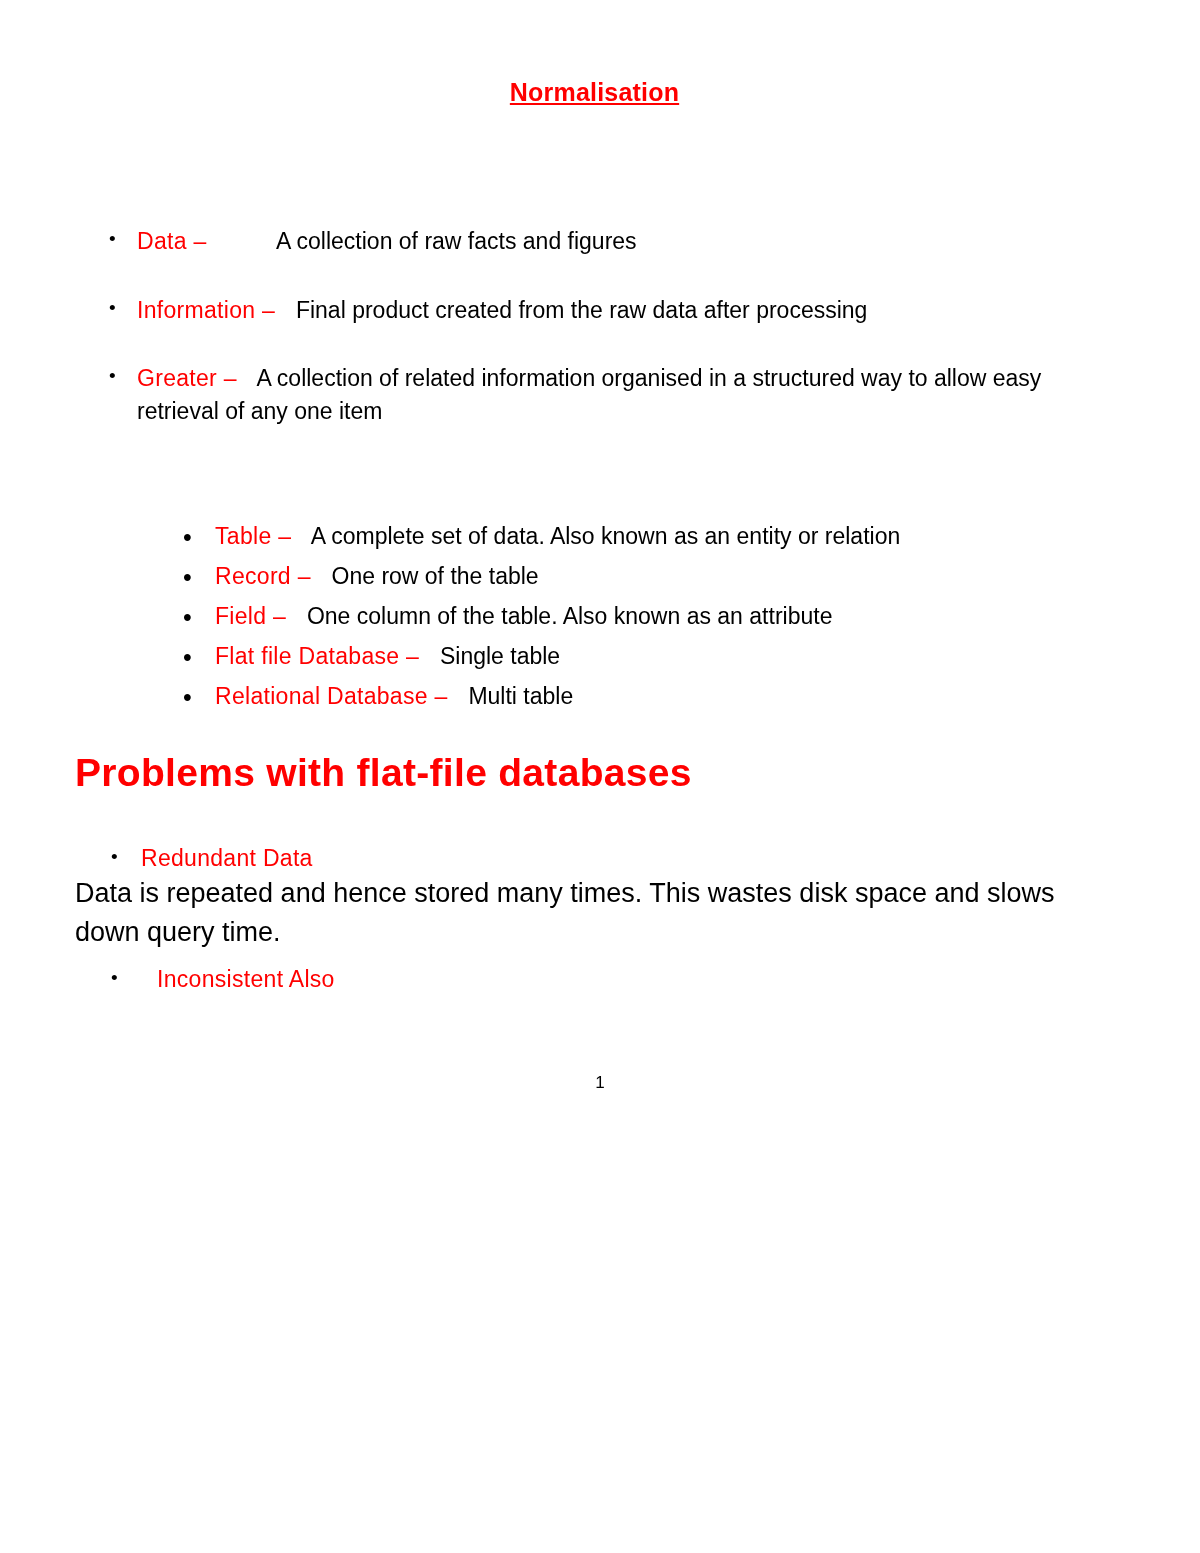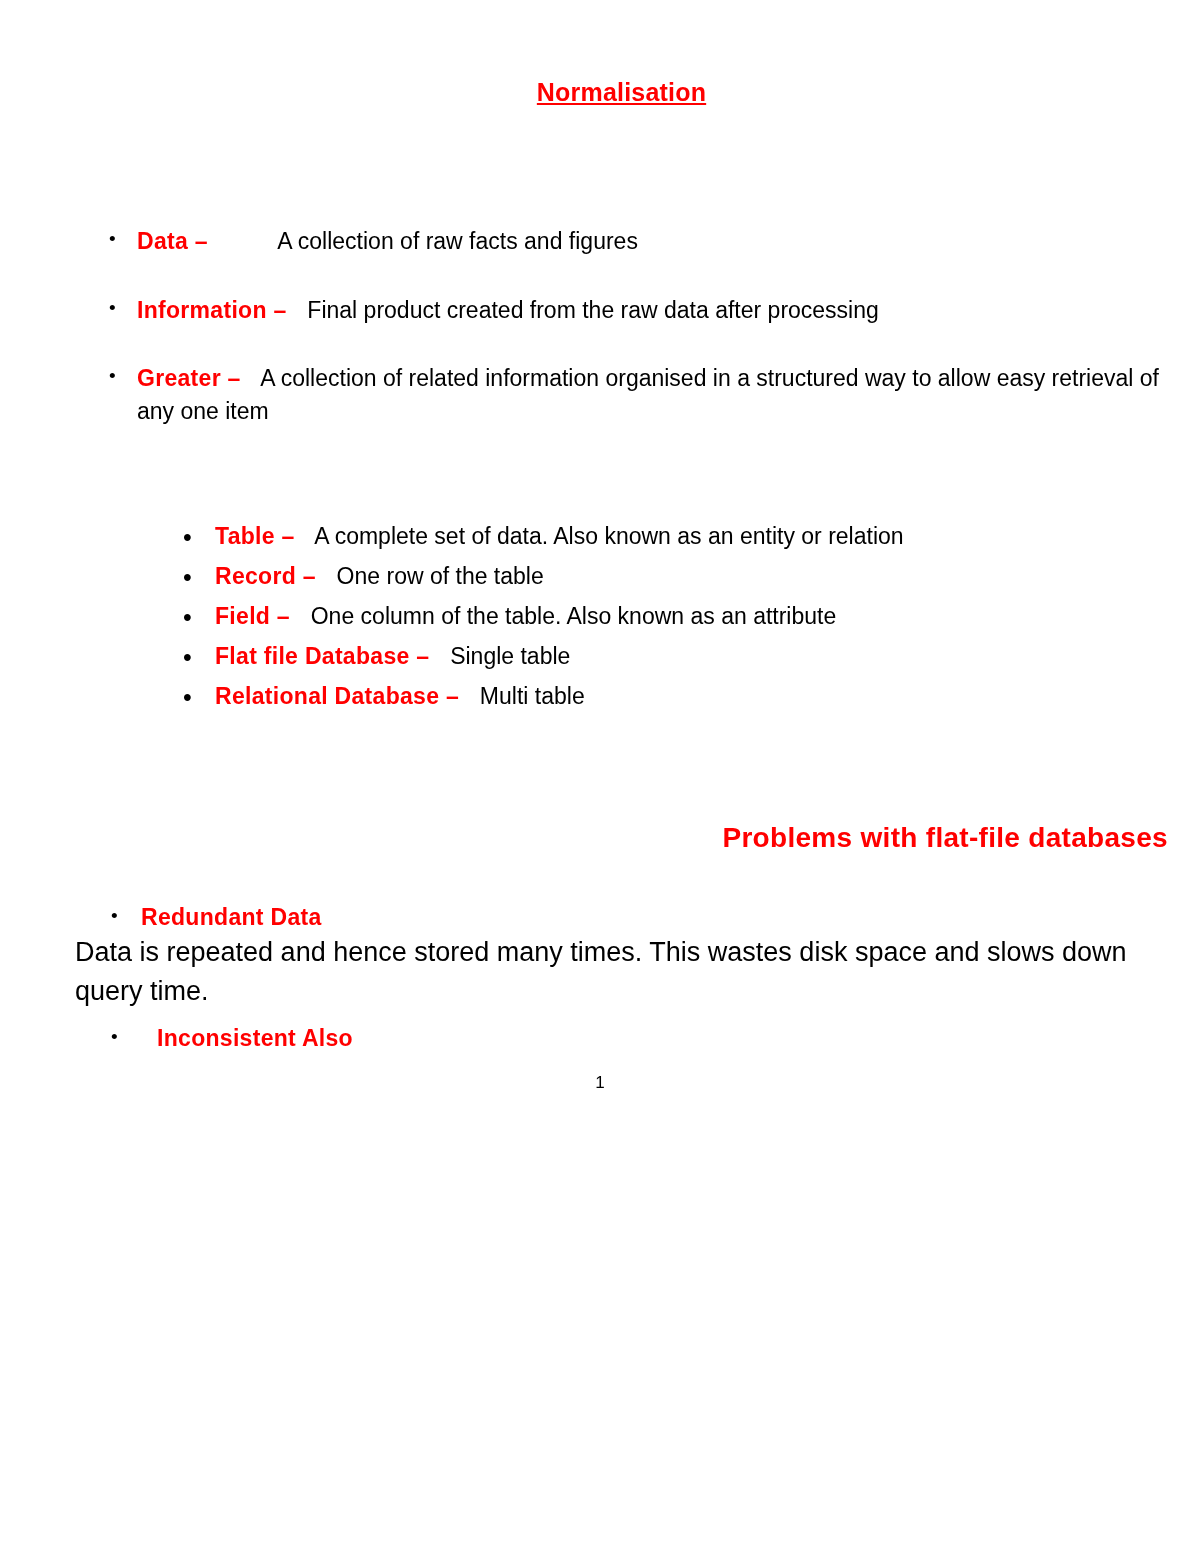--- a/index.html
+++ b/index.html
@@ -13,21 +13,21 @@
     font-family: "Liberation Sans", sans-serif;
     color: #000000;
     position: relative;
     overflow: hidden;
   }
   .page {
     position: relative;
     width: 1200px;
     height: 1141px;
     box-sizing: border-box;
-    padding: 60px 32px 40px 75px;
+    padding: 60px 86px 40px 75px;
   }
   .doc-title {
     text-align: center;
     color: #ff0000;
     font-weight: bold;
     font-size: 25px;
     text-decoration: underline;
     letter-spacing: 0.2px;
     margin: 18px 0 0 0;
   }
@@ -48,21 +48,21 @@
   .defs > li .dot {
     position: absolute;
     left: 34px;
     top: 1px;
     font-size: 19px;
     color: #000;
     line-height: 1.42;
   }
   .term {
     color: #ff0000;
-    font-weight: bold;
+    font-weight: normal;
     letter-spacing: 0.3px;
   }
   .gap-lg { display: inline-block; width: 58px; }
   .gap-sm { display: inline-block; width: 8px; }
 
   
   .sub {
     margin: 92px 0 0 0;
     padding: 0;
     list-style: none;
@@ -78,24 +78,24 @@
     position: absolute;
     left: 108px;
     top: -1px;
     font-size: 25px;
     line-height: 1.44;
     color: #000;
   }
   .bold { font-weight: normal; }
 
   .section-title {
-    text-align: right;
+    text-align: left;
     color: #ff0000;
-    font-size: 28px;
-    margin: 109px 0 0 0;
+    font-size: 39px;
+    margin: 38px 0 0 0;
     letter-spacing: 0.3px;
   }
 
   .problems {
     margin: 50px 0 0 0;
     padding: 0;
     list-style: none;
   }
   .problem-head {
     position: relative;

